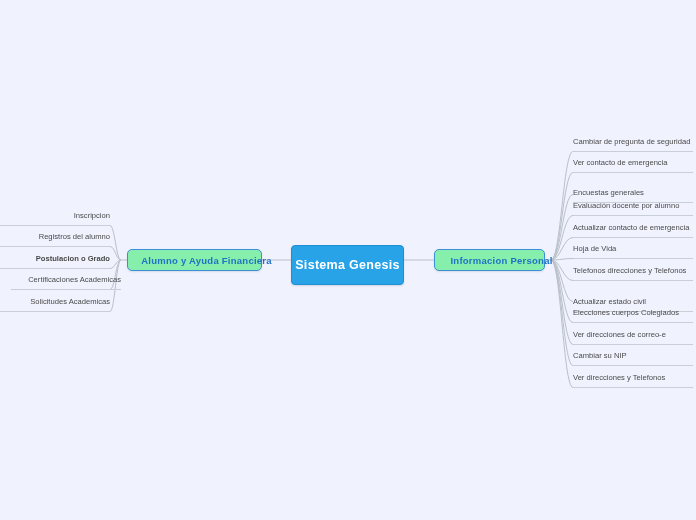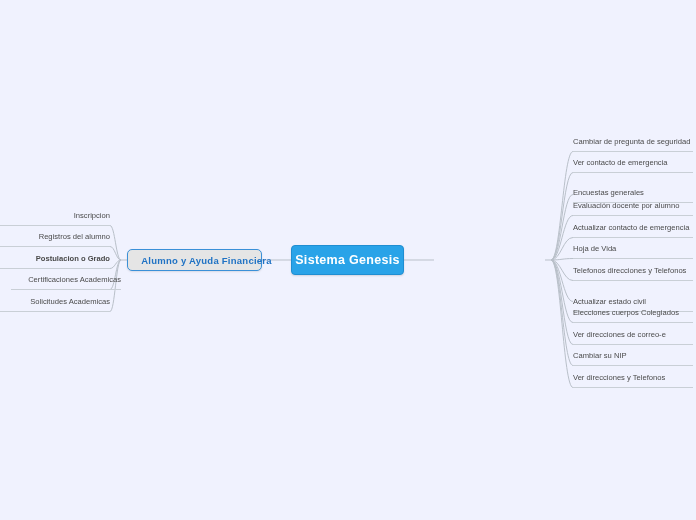--- a/index.html
+++ b/index.html
@@ -43,21 +43,21 @@
     align-items: center;
     justify-content: center;
     box-shadow: 0 1px 2px rgba(0,0,0,0.13);
     white-space: nowrap;
   }
 
   
   .branch-node {
     position: absolute;
     box-sizing: border-box;
-    background: #e5e5e5;
+    background: #86efac;
     border: 1.4px solid #3a90d8;
     border-radius: 5px;
     color: #1f72c4;
     font-weight: bold;
     font-size: 9.5px;
     letter-spacing: 0.25px;
     display: flex;
     align-items: center;
     justify-content: center;
     box-shadow: 0 1px 2px rgba(0,0,0,0.10);
@@ -105,28 +105,31 @@
       <path d="M 551 260 C 560.9 260 563.1 237.5 573 237.5" fill="none" stroke="#b9c0c9" stroke-width="1"></path>
       <path d="M 551 260 C 560.9 260 563.1 258.5 573 258.5" fill="none" stroke="#b9c0c9" stroke-width="1"></path>
       <path d="M 551 260 C 560.9 260 563.1 280.5 573 280.5" fill="none" stroke="#b9c0c9" stroke-width="1"></path>
       <path d="M 551 260 C 560.9 260 563.1 301.5 573 301.5" fill="none" stroke="#b9c0c9" stroke-width="1"></path>
       <path d="M 551 260 C 560.9 260 563.1 322.5 573 322.5" fill="none" stroke="#b9c0c9" stroke-width="1"></path>
       <path d="M 551 260 C 560.9 260 563.1 344.5 573 344.5" fill="none" stroke="#b9c0c9" stroke-width="1"></path>
       <path d="M 551 260 C 560.9 260 563.1 365.5 573 365.5" fill="none" stroke="#b9c0c9" stroke-width="1"></path>
       <path d="M 551 260 C 560.9 260 563.1 387.5 573 387.5" fill="none" stroke="#b9c0c9" stroke-width="1"></path>
     </svg>
 
-  <div class="root-node" id="root-node" style="left:291px; top:245px; width:113px; height:30px;">
+  <div class="root-node" id="root-node" style="left:291px; top:245px; width:113px; height:40px;">
     <span>Sistema Genesis</span>
   </div>
 
   <div class="branch-node" id="branch-node-0" style="left:127px; top:249px; width:135px; height:22px;">
     <span>Alumno y Ayuda Financiera</span>
   </div>
 
+  <div class="branch-node" id="branch-node-1" style="left:434px; top:249px; width:111px; height:22px;">
+    <span>Informacion Personal</span>
+  </div>
 
   <div class="leaf left" style="left:0px; top:209px; width:110px;">
     <span>Inscripcion</span>
   </div>
   <div class="leaf left" style="left:0px; top:230px; width:110px;">
     <span>Registros del alumno</span>
   </div>
   <div class="leaf left" style="left:0px; top:252px; width:110px;font-weight:bold;">
     <span>Postulacion o Grado</span>
   </div>

